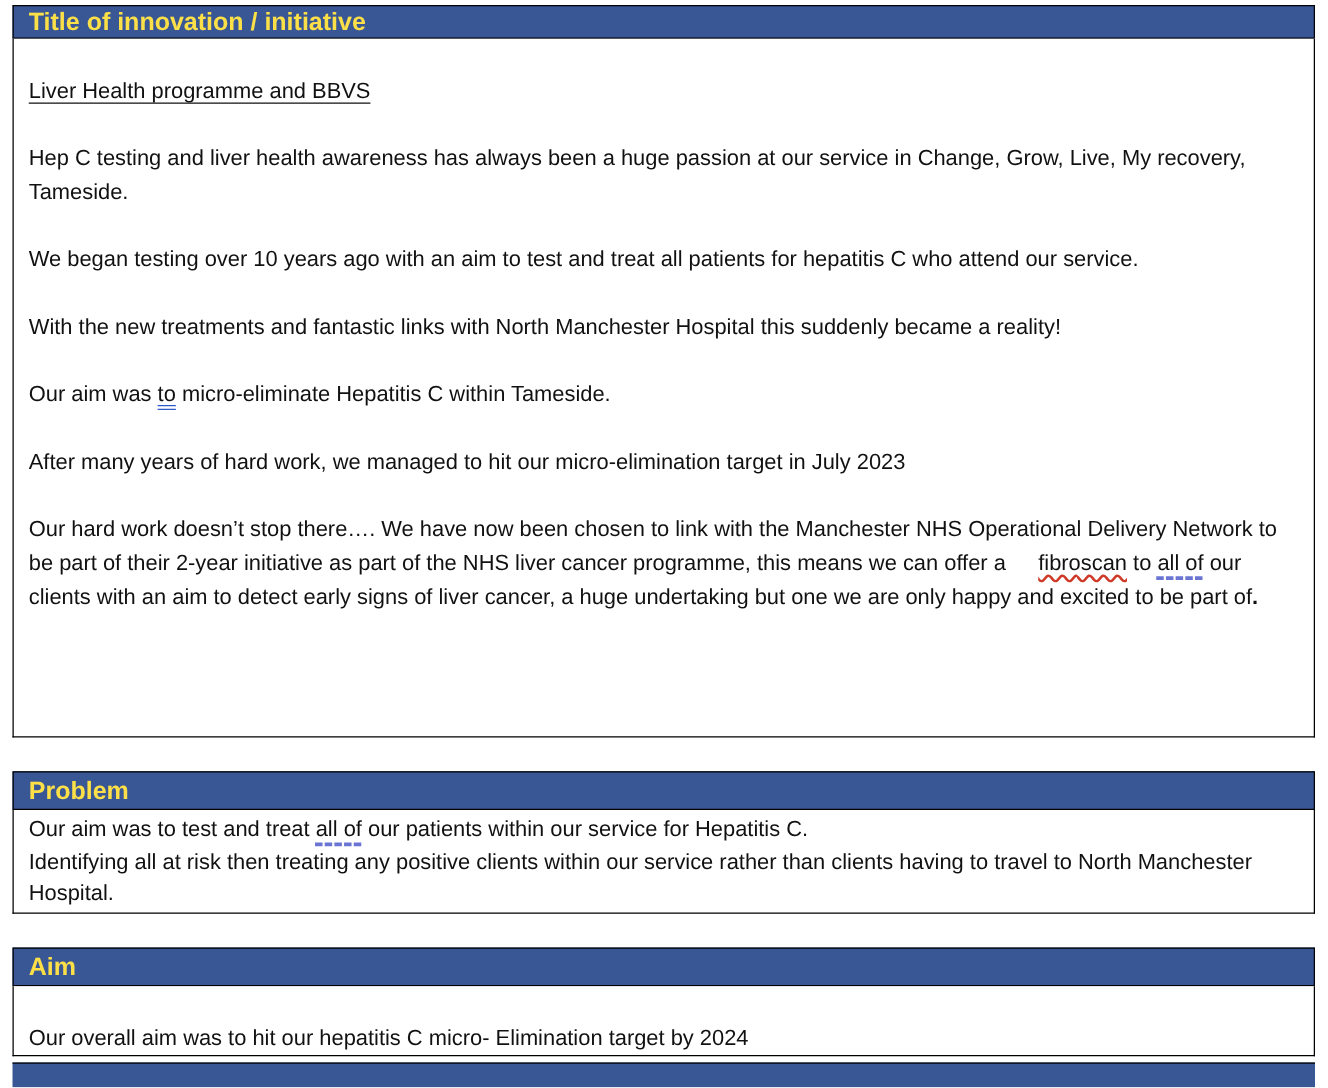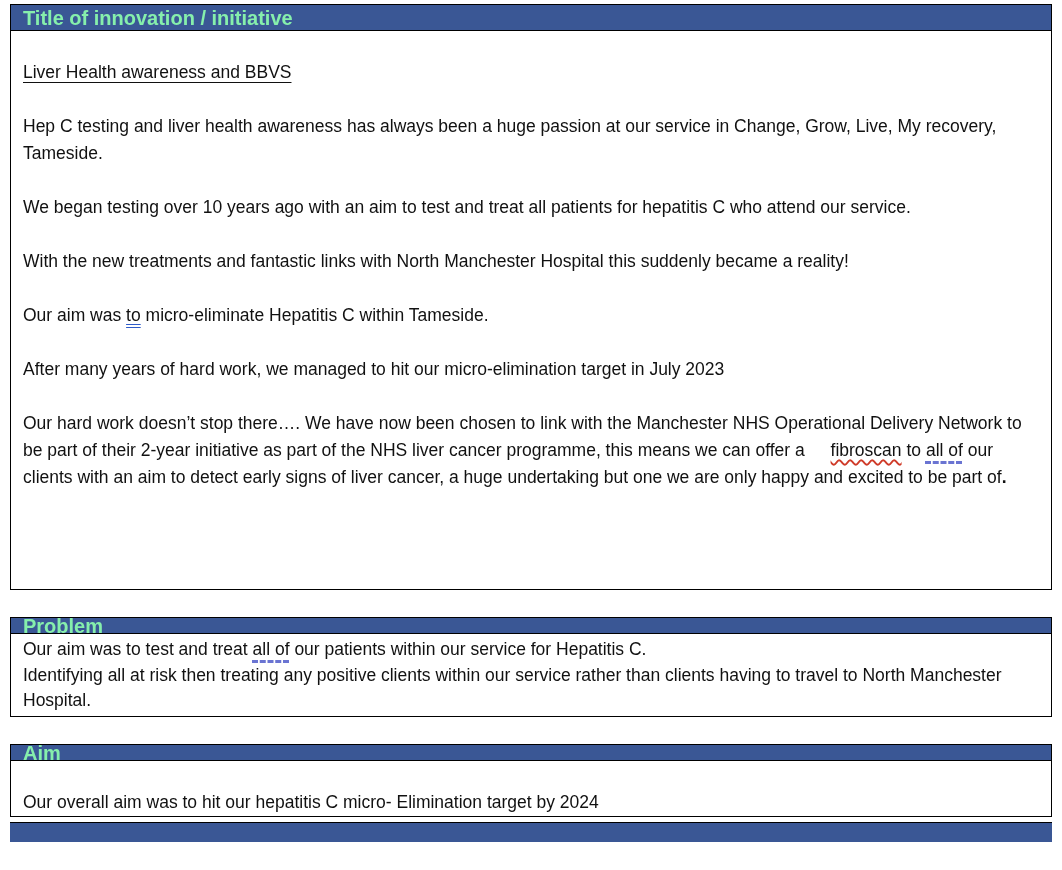--- a/index.html
+++ b/index.html
@@ -7,27 +7,27 @@
   body {
     width: 1062px; height: 870px; overflow: hidden;
     font-family: "Liberation Sans", sans-serif;
     color: #111111;
   }
   .page { width: 1062px; height: 870px; padding: 4px 10px 0 10px; overflow: hidden; background: #ffffff; }
 
   .sec-header {
     display: flex; align-items: center;
     border: 1.5px solid #000000;
-    color: #86efac;
+    color: #fde047;
     font-weight: bold; font-size: 20px; line-height: 22px;
     padding-left: 12px;
     background: #3A5795;
   }
   .h27 { height: 27px; }
-  .h31 { height: 17px; }
+  .h31 { height: 31px; }
 
   .sec-body {
     border: 1.5px solid #000000; border-top: none;
     background: #ffffff;
     font-size: 17.5px; line-height: 27px;
   }
   .body-title   { height: 559px; padding: 28px 24px 10px 12px; }
   .body-problem { height: 83px;  padding: 3px 14px 0 12px; line-height: 25.5px; }
   .body-aim     { height: 56px;  padding: 28px 24px 0 12px; }
 
@@ -66,21 +66,21 @@
   }
 </style>
 </head>
 <body>
 
 <div class="page">
 
   <section>
     <div class="sec-header h27" style="background: rgb(58, 87, 149);">Title of innovation / initiative</div>
     <div class="sec-body body-title">
-      <p class="heading-underline">Liver Health awareness and BBVS</p>
+      <p class="heading-underline">Liver Health programme and BBVS</p>
       <p>Hep C testing and liver health awareness has always been a huge passion at our service in Change, Grow, Live, My recovery, Tameside.</p>
       <p>We began testing over 10 years ago with an aim to test and treat all patients for hepatitis C who attend our service.</p>
       <p>With the new treatments and fantastic links with North Manchester Hospital this suddenly became a reality!</p>
       <p><span>Our aim was </span><span class="u-double">to</span><span> micro-eliminate Hepatitis C within Tameside.</span></p>
       <p>After many years of hard work, we managed to hit our micro-elimination target in July 2023</p>
       <p><span>Our hard work doesn’t stop there…. We have now been chosen to link with the Manchester NHS Operational Delivery Network to be part of their 2-year initiative as part of the NHS liver cancer programme, this means we can offer a </span><span class="u-wavy">fibroscan</span><span> to </span><span class="u-dash">all of</span><span> our clients with an aim to detect early signs of liver cancer, a huge undertaking but one we are only happy and excited to be part of</span><span class="b-period">.</span></p>
     </div>
   </section>
 
   <section class="gap27">

